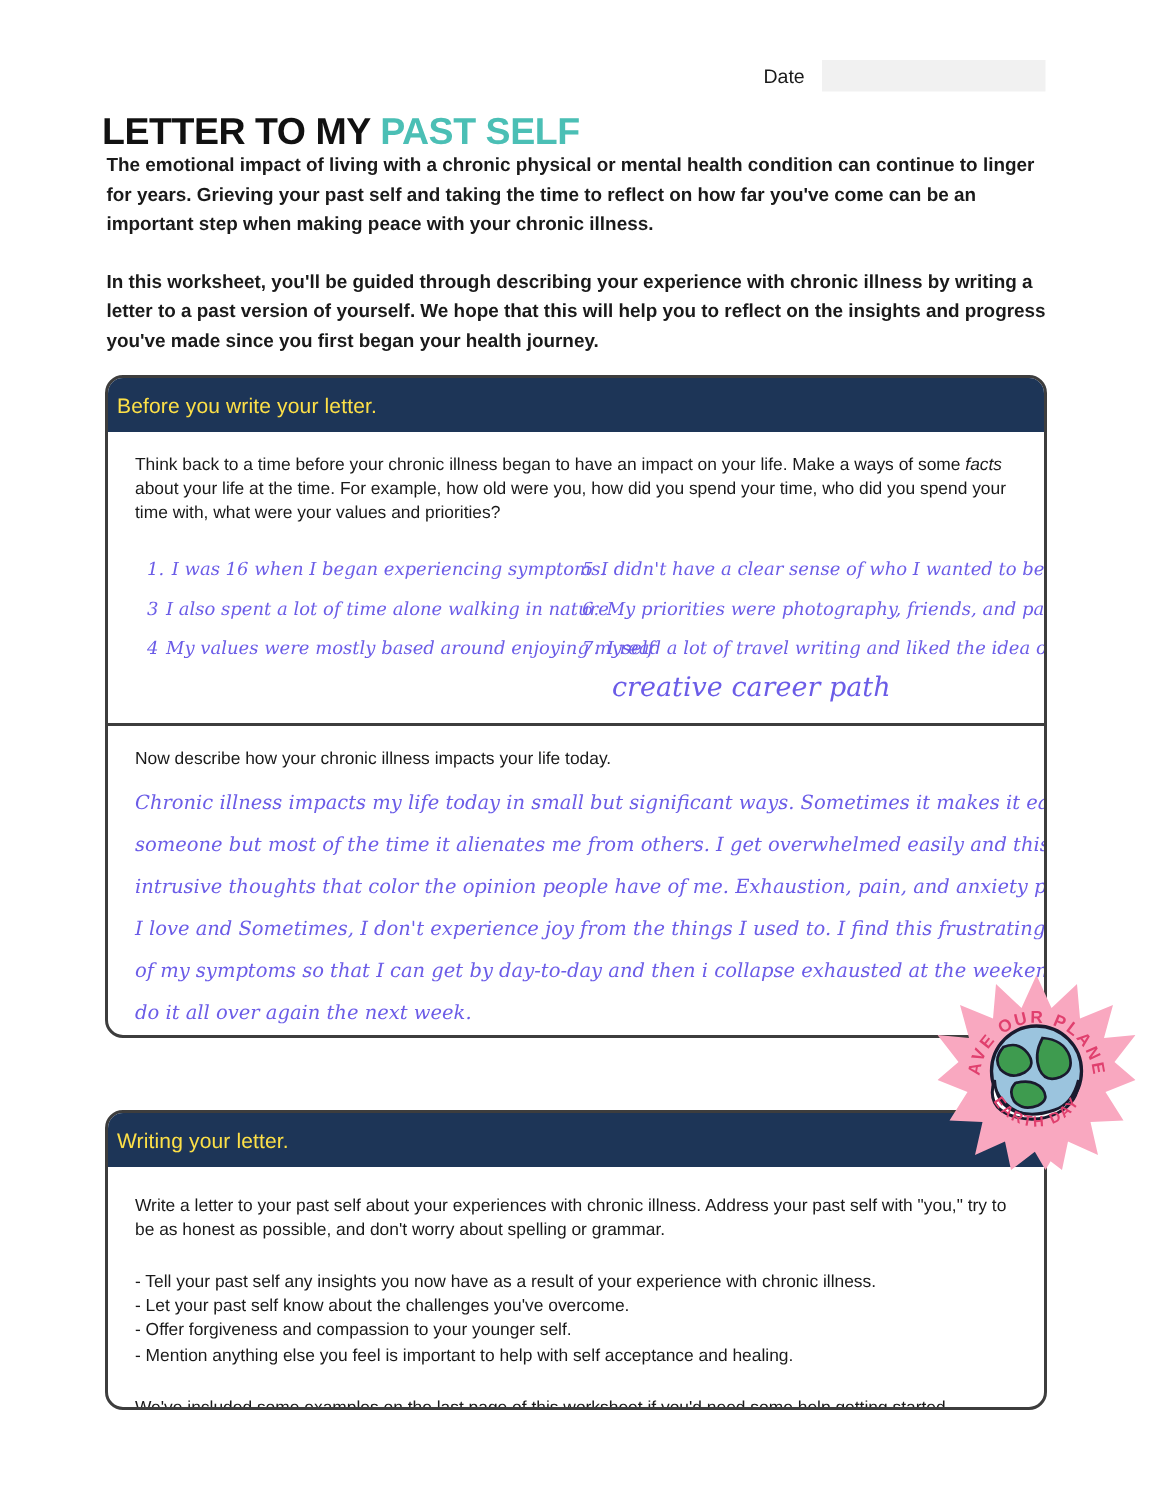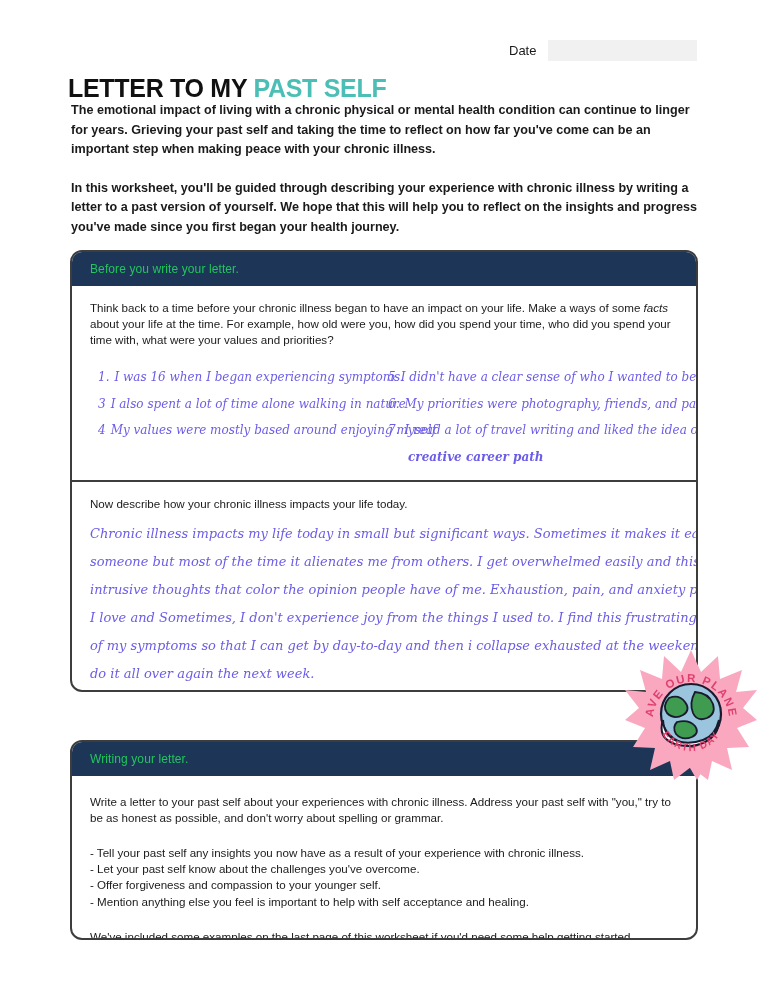--- a/index.html
+++ b/index.html
@@ -74,23 +74,23 @@
     left: 70px;
     width: 628px;
     border: 2px solid #3d3d3d;
     border-radius: 12px;
     box-sizing: border-box;
     background: #ffffff;
     overflow: hidden;
   }
   .card-header {
     background: #1D3557;
-    color: #22c55e;
-    font-size: 12px;
-    padding: 10px 0 10px 18px;
+    color: #fde047;
+    font-size: 14px;
+    padding: 10px 0 10px 6px;
     letter-spacing: 0.1px;
   }
   .card-body {
     padding: 14px 18px 10px 18px;
   }
 
   #card-before { top: 250px; height: 442px; }
   #card-writing { top: 740px; height: 200px; }
 
   .prompt {
@@ -118,25 +118,24 @@
     padding-left: 8px;
   }
   .answer-col { width: 50%; }
   .answer-item {
     font-size: 12px;
     line-height: 26.5px;
     white-space: nowrap;
   }
   .answer-item .num { margin-right: 5px; }
   .answer-cont {
-    font-size: 12px;
+    font-size: 18px;
     line-height: 26.5px;
     padding-left: 20px;
     white-space: nowrap;
-    font-weight: bold;
   }
 
   .essay {
     margin-top: 8px;
     font-size: 13px;
     line-height: 28px;
   }
   .essay-line { white-space: nowrap; }
 
   

